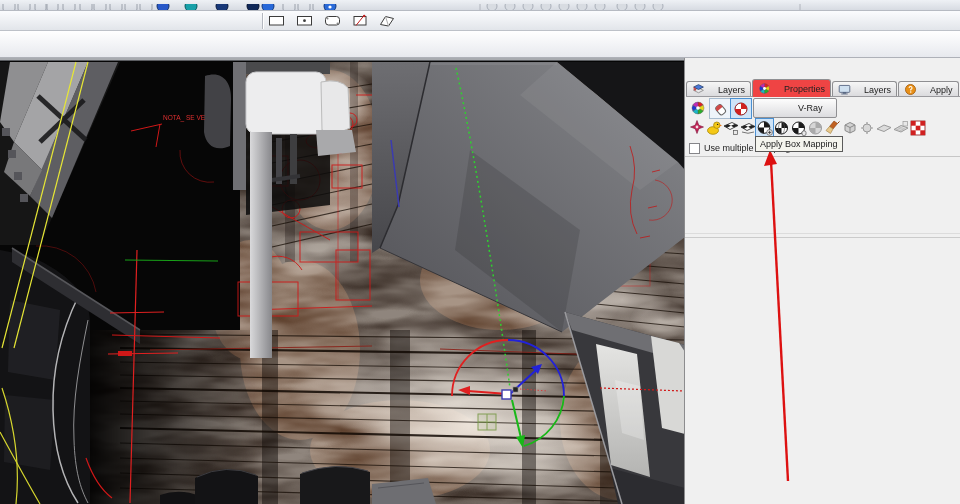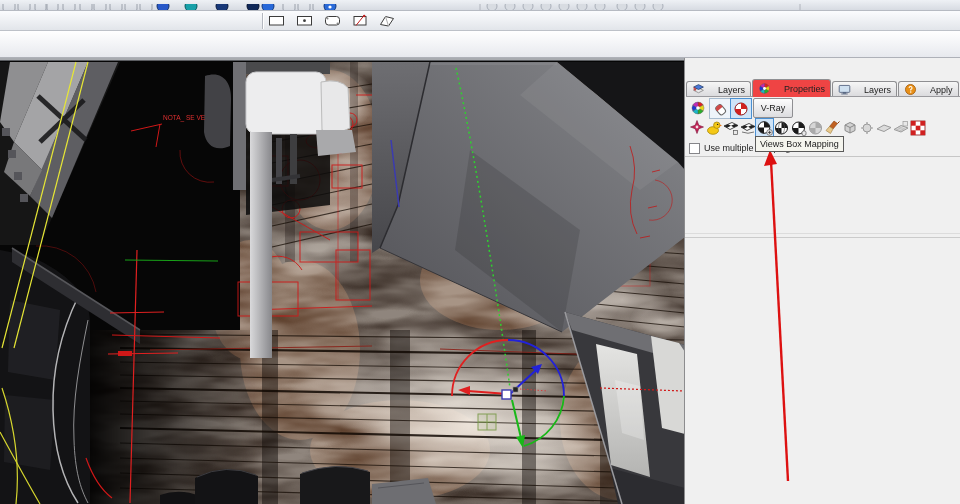--- a/index.html
+++ b/index.html
@@ -17,21 +17,21 @@
   
   #panel{position:absolute;left:684px;top:0;width:276px;height:446px;background:#f0f0f0;border-left:1px solid #8c8c8e;overflow:hidden;}
   #tabbar{position:absolute;left:1px;top:21px;width:275px;height:18px;display:flex;align-items:flex-end;}
   #tabbar:after{content:"";position:absolute;left:0;right:0;bottom:0;height:1px;background:#9a9a9e;}
   .tab{position:relative;display:inline-flex;align-items:center;gap:13px;height:15px;padding:0 5px;font-size:9px;color:#222;background:linear-gradient(#f6f6f6,#d9d9dc);border:1px solid #8f8f92;border-bottom:none;border-radius:3px 3px 0 0;margin-right:1px;white-space:nowrap;}
   .tab.active{height:17px;background:#ef4444;z-index:2;}
   .ticon{display:inline-block;width:13px;height:13px;}
   .pbtn{position:absolute;top:40px;width:20px;height:19px;display:flex;align-items:center;justify-content:center;}
   .pbtn.framed{border:1px solid #a8bccf;background:#eef4fa;}
   .pbtn.sel{border:1px solid #4a90d2;background:#cfe4f8;}
-  #vraybtn{position:absolute;left:68px;top:40px;width:38px;height:18px;border:1px solid #8f8f92;border-radius:2px;background:linear-gradient(#fdfdfd,#dcdcdf);font-size:9px;color:#222;display:flex;align-items:center;justify-content:center;}
+  #vraybtn{position:absolute;left:68px;top:40px;width:38px;height:18px;border:1px solid #8f8f92;border-radius:2px;background:linear-gradient(#fdfdfd,#dcdcdf);font-size:9px;color:#222;display:flex;align-items:center;justify-content:flex-start;padding-left:44px;}
   #maprow{position:absolute;left:3px;top:61px;height:18px;display:flex;}
   .mico{width:17px;height:18px;display:flex;align-items:center;justify-content:center;}
   .mico.sel{background:#cfe4f8;outline:1px solid #4a90d2;}
   #chkrow{position:absolute;left:4px;top:83px;height:14px;display:flex;align-items:center;font-size:9px;color:#222;white-space:nowrap;}
   #chkbox{width:9px;height:9px;border:1px solid #858589;background:#fff;margin-right:4px;}
   .hline{position:absolute;left:0;width:276px;height:1px;}
   #tooltip{position:absolute;left:70px;top:78px;height:14px;padding:0 4px;border:1px solid #5a5a5a;background:#f5f5ee;font-size:9px;line-height:14px;color:#222;z-index:6;white-space:nowrap;}
   #arrowsvg{position:absolute;left:0;top:0;width:276px;height:446px;z-index:5;pointer-events:none;}
 </style>
 </head>
@@ -568,15 +568,15 @@
 
     <div class="hline" style="top:98px;background:#c6c6c6"></div>
     <div class="hline" style="top:175px;background:#dcdcdc"></div>
     <div class="hline" style="top:179px;background:#cbcbcb"></div>
 
     <svg id="arrowsvg">
       <line x1="103" y1="423" x2="86" y2="103" stroke="#dd1111" stroke-width="2.4"></line>
       <polygon points="85,92 79,108 92,106" fill="#dd1111"></polygon>
     </svg>
 
-    <div id="tooltip"><span>Views Box Mapping</span></div>
+    <div id="tooltip"><span>Apply Box Mapping</span></div>
   </div>
 </div>
 
 </body></html>

